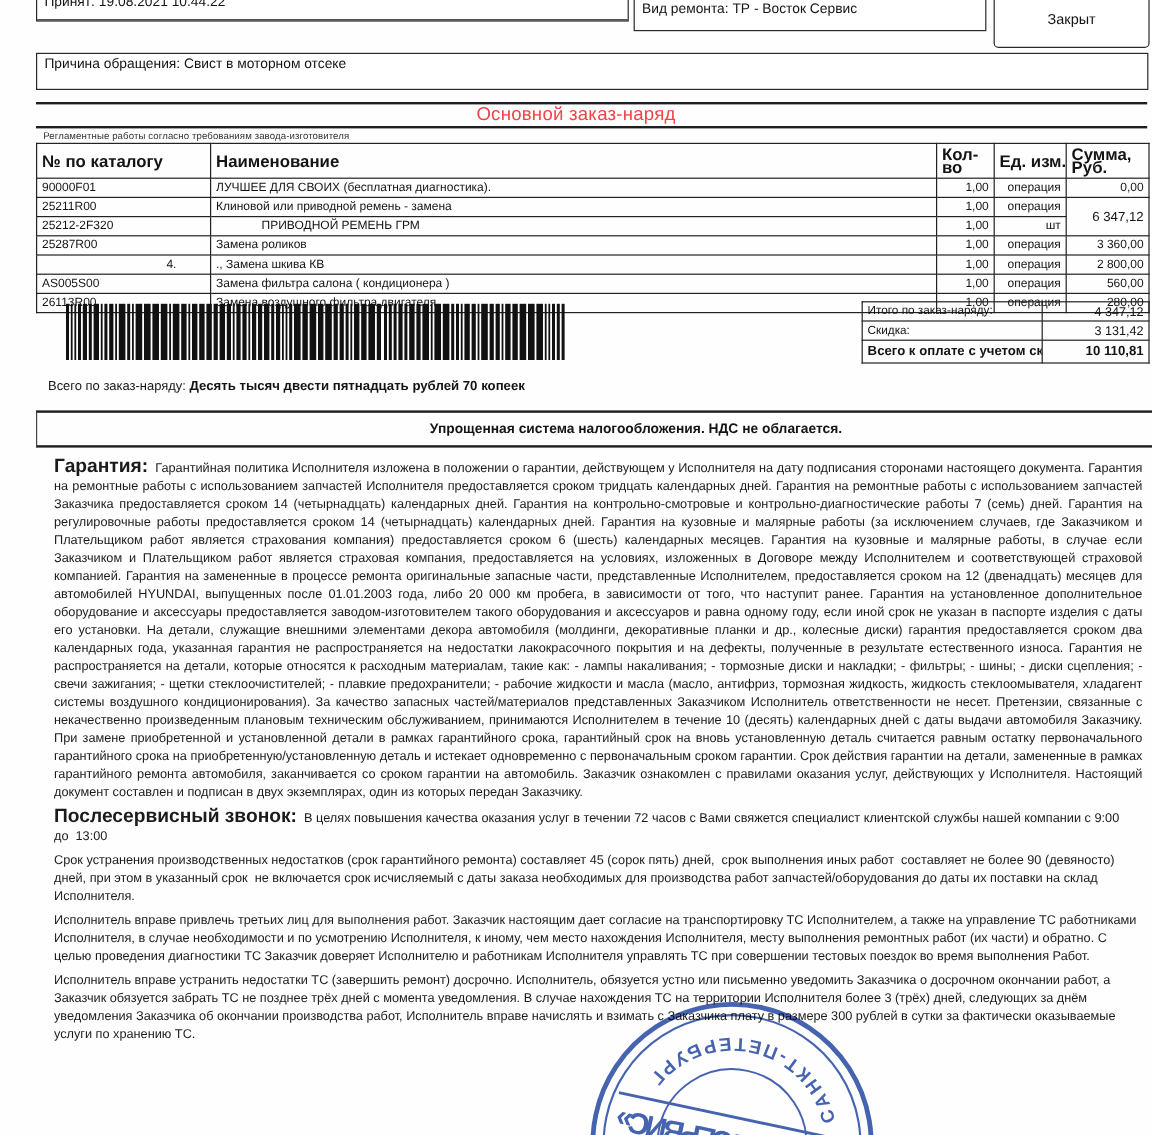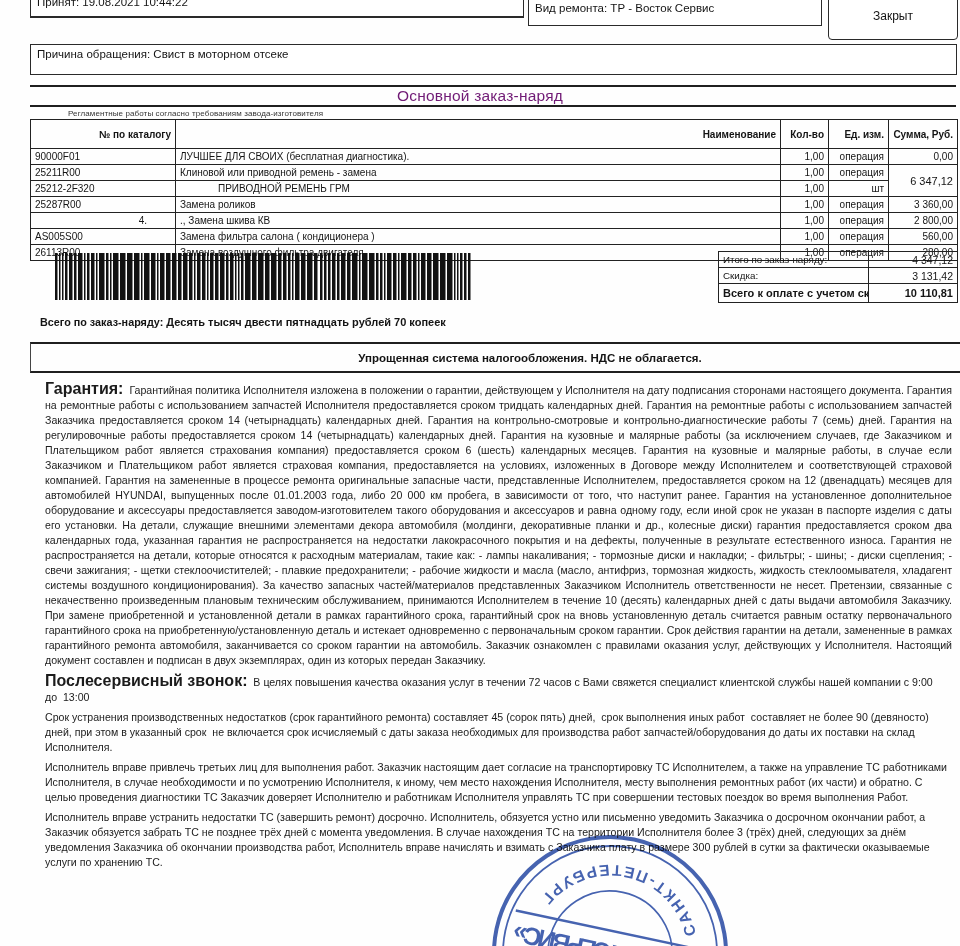--- a/index.html
+++ b/index.html
@@ -16,46 +16,46 @@
   .topleft .row1{height:18px;border-bottom:1.4px solid #2a2a2a;}
   .topleft .row2{height:22px;}
   .repair-box{left:528px;top:-8px;width:292px;height:32px;}
   .repair-box .cell-text{padding-top:9px;}
   .closed-box{left:828px;top:-8px;width:128px;height:46px;border-radius:4px;
     display:flex;align-items:center;justify-content:center;font-size:12px;}
   .reason-box{left:30px;top:44px;width:925px;height:29px;}
   
   .hline{left:30px;width:926px;height:0;border-top:2.6px solid #1f1f1f;}
   .order-title{left:0;top:87px;width:960px;text-align:center;font-size:15.5px;
-    letter-spacing:.2px;color:#701a75;}
-  .reg-note{left:36px;top:109px;font-size:8px;color:#333;letter-spacing:.1px;margin-left:32px;}
+    letter-spacing:.2px;color:#ef4444;}
+  .reg-note{left:36px;top:109px;font-size:8px;color:#333;letter-spacing:.1px;}
   
   table.items{position:absolute;left:30px;top:119px;width:927px;border-collapse:collapse;
     table-layout:fixed;font-size:10px;}
   table.items th,table.items td{border:1.6px solid #222;padding:1px 4px;overflow:hidden;
     white-space:nowrap;}
-  table.items th{font-weight:700;text-align:right;height:26px;font-size:10px;line-height:11px;}
+  table.items th{font-weight:700;text-align:left;height:26px;font-size:14px;line-height:11px;}
   table.items td{height:13px;}
   td.code{font-family:"Liberation Sans",sans-serif;}
   td.code.right{text-align:right;padding-right:28px;}
   td.name.indent{padding-left:42px;}
   td.qty{text-align:right;}
   td.unit{text-align:right;}
   td.sum{text-align:right;}
   td.sum.merged{font-size:11px;vertical-align:middle;}
   
   .barcode{left:55px;top:253px;width:420px;height:47px;}
   
   table.totals{position:absolute;left:718px;top:251px;width:239px;border-collapse:collapse;
     table-layout:fixed;font-size:9.8px;}
   table.totals td{border:1.6px solid #222;padding:1px 4px;height:13px;white-space:nowrap;overflow:hidden;}
   table.totals td.val{text-align:right;font-size:10.5px;}
   table.totals tr.grand td{font-weight:700;font-size:11px;height:16px;}
   
-  .amount-words{left:40px;top:316px;font-size:10.8px;font-weight:bold;}
+  .amount-words{left:40px;top:316px;font-size:10.8px;}
   .amount-words b{font-size:11px;}
   .tax-box{left:30px;top:342px;width:924px;height:27px;border-top:2.6px solid #1f1f1f;
     border-bottom:2.6px solid #1f1f1f;border-left:1.4px solid #444;border-right:1.4px solid #444;
     display:flex;align-items:center;justify-content:center;font-weight:700;font-size:11.5px;padding-left:37px;}
   
   .terms{left:45px;top:381px;width:907px;font-size:10.6px;line-height:15px;color:#1b1b1b;}
   .terms p{margin:0 0 5px 0;white-space:pre-wrap;}
   .terms p.just{text-align:justify;}
   .terms b{font-size:16px;}
   

